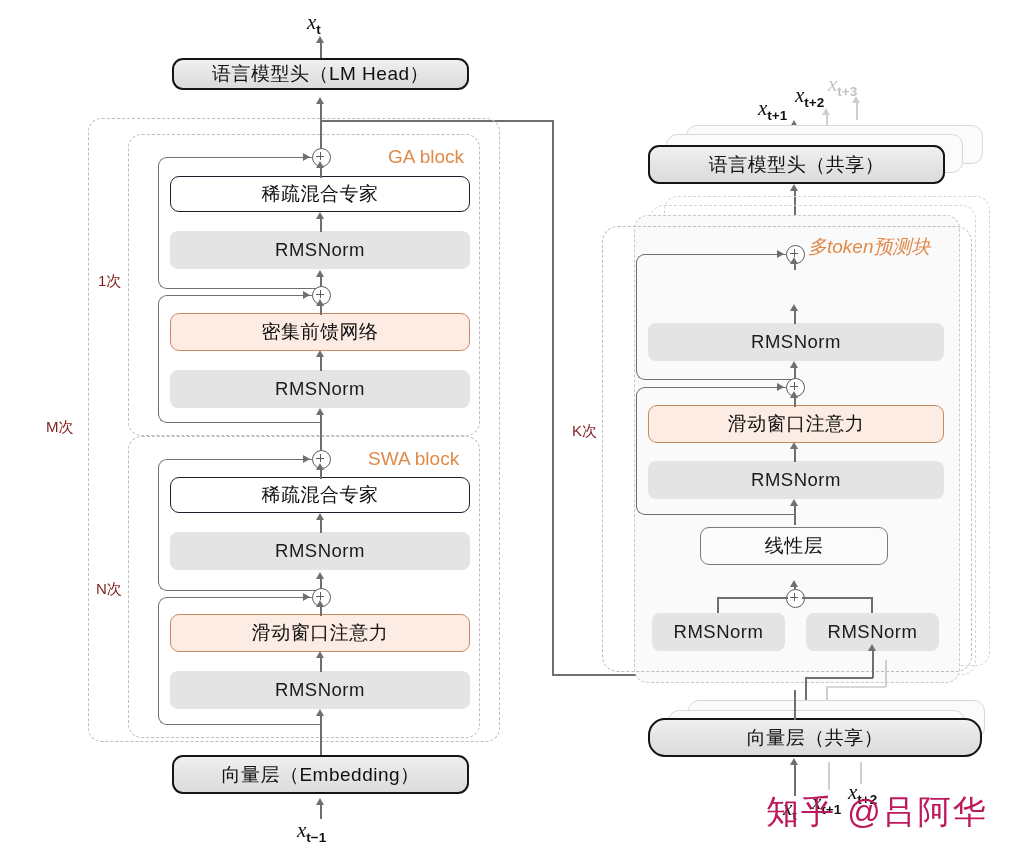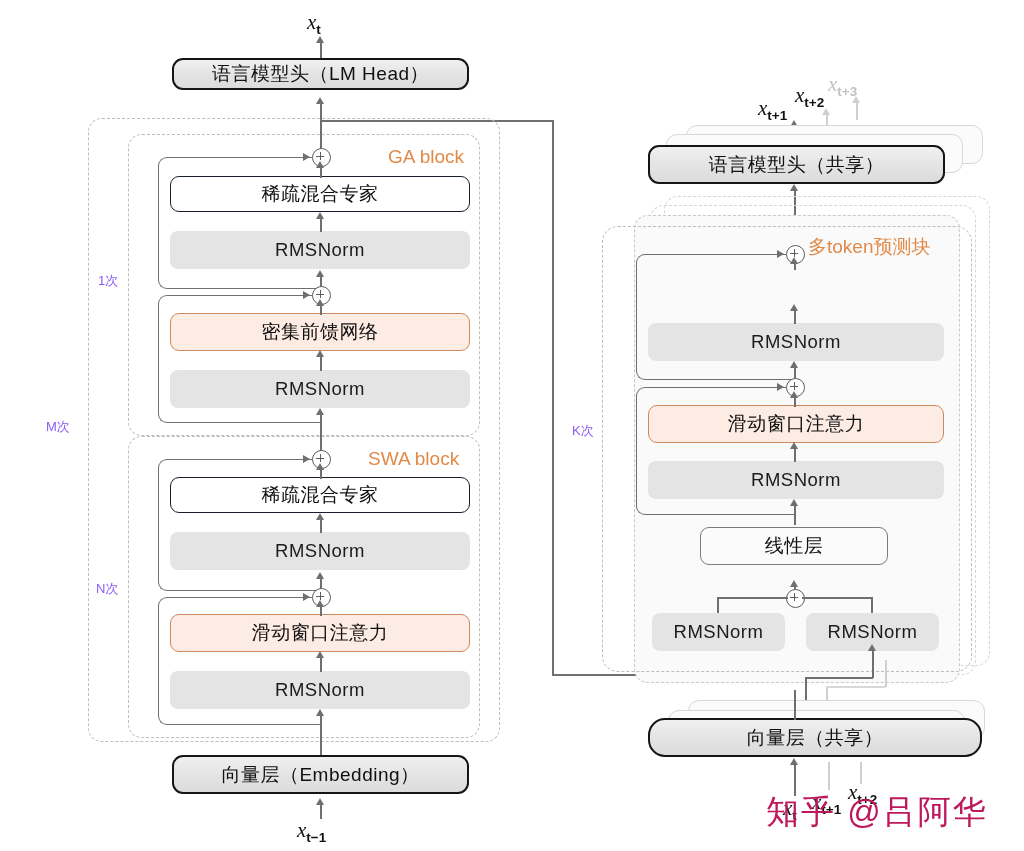--- a/index.html
+++ b/index.html
@@ -59,21 +59,21 @@
     position:absolute;box-sizing:border-box;
     border:1.4px dashed #d5d5d5;border-radius:14px;
     background:transparent;
   }
 
   
   .tag-orange{
     position:absolute;color:#e08a4a;font-size:19px;white-space:nowrap;
   }
   .tag-grey{
-    position:absolute;color:#8b5cf6;font-size:13px;white-space:nowrap;
+    position:absolute;color:#7f1d1d;font-size:15px;white-space:nowrap;
   }
 
   
   .vline{position:absolute;background:#6f6f6f;width:1.7px;}
   .hline{position:absolute;background:#6f6f6f;height:1.7px;}
   .vline-l{position:absolute;background:#cfcfcf;width:1.7px;}
   .arrow-up{
     position:absolute;width:0;height:0;
     border-left:4.5px solid transparent;border-right:4.5px solid transparent;
     border-bottom:7px solid #6f6f6f;
@@ -270,21 +270,21 @@
   <div class="box box-shaded" style="left:648px;top:145px;width:297px;height:39px;">
     <span>语言模型头（共享）</span>
   </div>
 
   <div class="vline" style="left:794px;top:188px;height:58px;"></div>
   <div class="arrow-up" style="left:790px;top:184px;"></div>
 
   <div class="dash-ghost" style="left:664px;top:196px;width:326px;height:470px;"></div>
   <div class="dash-ghost" style="left:650px;top:205px;width:326px;height:470px;"></div>
   <div class="dash-soft" style="left:634px;top:215px;width:326px;height:468px;"></div>
-  <div class="tag-orange" style="left:808px;top:234px;">多token预测块</div>
+  <div class="tag-orange" style="left:808px;top:234px;font-style:italic;">多token预测块</div>
 
   <div class="dash" style="left:602px;top:226px;width:370px;height:446px;border-radius:16px;"></div>
   <div class="tag-grey" style="left:572px;top:422px;">K次</div>
 
   <div class="resid" style="left:636px;top:254px;width:158px;height:126px;"></div>
   <div class="arrow-right" style="left:777px;top:249.5px;"></div>
   <div class="plus" style="left:786px;top:245px;"></div>
 
   <div class="vline" style="left:794px;top:261px;height:9px;"></div>
   <div class="arrow-up" style="left:790px;top:257px;"></div>

